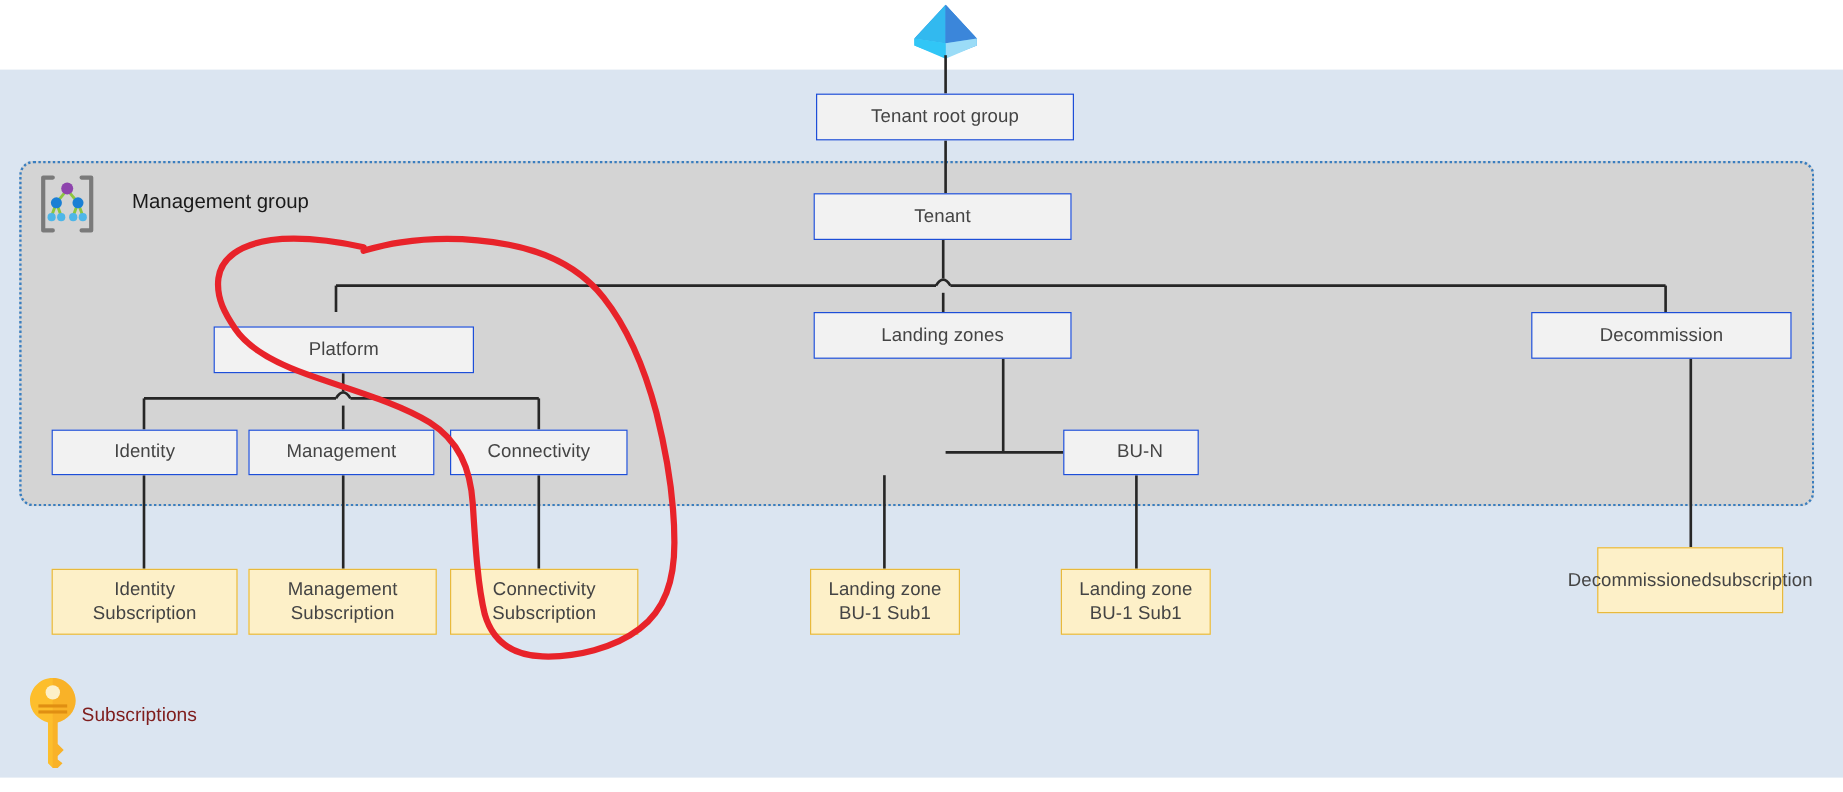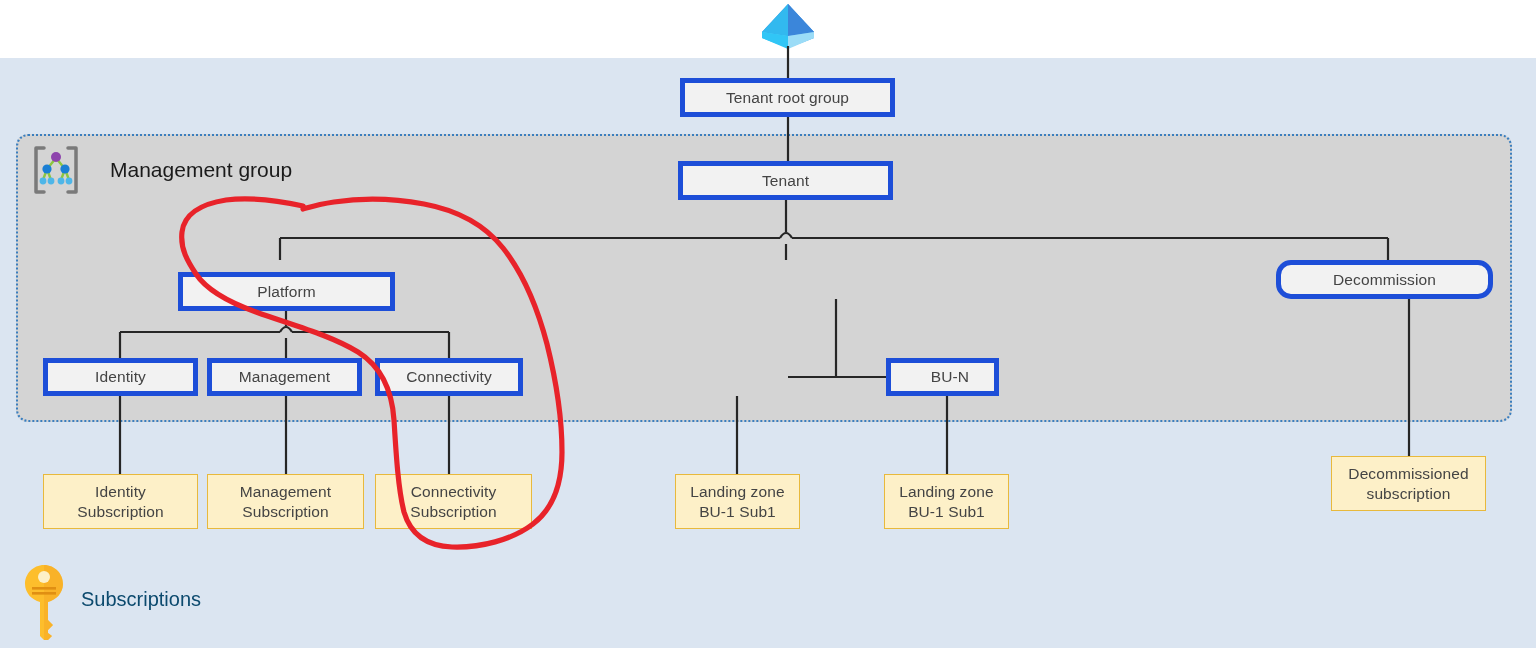--- a/index.html
+++ b/index.html
@@ -45,21 +45,21 @@
     align-items: center;
     justify-content: center;
     text-align: center;
     color: #444444;
     font-size: 15.5px;
     line-height: 1.25;
     letter-spacing: 0.1px;
   }
   .node.mg {
     background: #f2f2f2;
-    border: 5px solid #1d4ed8;
+    border: 1px solid #1d4ed8;
   }
   .node.sub {
     background: #fdf0c8;
     border: 1px solid #e8b93c;
   }
   
   svg.overlay {
     position: absolute;
     left: 0;
     top: 0;
@@ -70,37 +70,37 @@
   
   .legend-icon {
     position: absolute;
     left: 18px;
     top: 562px;
     width: 52px;
     height: 80px;
   }
   .legend-label {
     position: absolute;
-    left: 81px;
+    left: 68px;
     top: 588px;
-    font-size: 20px;
-    color: #0c4a6e;
+    font-size: 16px;
+    color: #7f1d1d;
   }
   .mg-icon {
     position: absolute;
     left: 28px;
     top: 142px;
     width: 56px;
     height: 56px;
   }
   .mg-label {
     position: absolute;
     left: 110px;
     top: 158px;
-    font-size: 21px;
+    font-size: 17px;
     color: #1a1a1a;
   }
   .azure-icon {
     position: absolute;
     left: 756px;
     top: 2px;
     width: 64px;
     height: 50px;
   }
 </style>
@@ -167,21 +167,24 @@
 
   <div class="node mg" style="left:680px;top:78px;width:215px;height:39px;">
     <span>Tenant root group</span>
   </div>
   <div class="node mg" style="left:678px;top:161px;width:215px;height:39px;">
     <span>Tenant</span>
   </div>
   <div class="node mg" style="left:178px;top:260px;width:217px;height:39px;margin-top:12px;">
     <span>Platform</span>
   </div>
-  <div class="node mg" style="left:1276px;top:260px;width:217px;height:39px;border-radius:15px;">
+  <div class="node mg" style="left:678px;top:260px;width:215px;height:39px;">
+    <span>Landing zones</span>
+  </div>
+  <div class="node mg" style="left:1276px;top:260px;width:217px;height:39px;">
     <span>Decommission</span>
   </div>
   <div class="node mg" style="left:43px;top:358px;width:155px;height:38px;">
     <span>Identity</span>
   </div>
   <div class="node mg" style="left:207px;top:358px;width:155px;height:38px;">
     <span>Management</span>
   </div>
   <div class="node mg" style="left:375px;top:358px;width:148px;height:38px;">
     <span>Connectivity</span>
@@ -203,21 +206,21 @@
     <span>Subscription</span>
   </div>
   <div class="node sub" style="left:675px;top:474px;width:125px;height:55px;flex-direction:column;">
     <span>Landing zone</span>
     <span>BU-1 Sub1</span>
   </div>
   <div class="node sub" style="left:884px;top:474px;width:125px;height:55px;flex-direction:column;">
     <span>Landing zone</span>
     <span>BU-1 Sub1</span>
   </div>
-  <div class="node sub" style="left:1331px;top:456px;width:155px;height:55px;flex-direction:column;">
+  <div class="node sub" style="left:1331px;top:456px;width:155px;height:55px;flex-direction:row;">
     <span>Decommissioned</span>
     <span>subscription</span>
   </div>
 
   <div class="mg-icon">
     <svg viewBox="0 0 56 56" width="56" height="56">
       <path d="M16 6 L8 6 L8 50 L16 50" stroke="#7a7a7a" stroke-width="3.5" fill="none" stroke-linecap="round" stroke-linejoin="round"></path>
       <path d="M40 6 L48 6 L48 50 L40 50" stroke="#7a7a7a" stroke-width="3.5" fill="none" stroke-linecap="round" stroke-linejoin="round"></path>
       <g stroke="#8cc63f" stroke-width="2.4" fill="none">
         <line x1="28" y1="16" x2="19" y2="27"></line>

